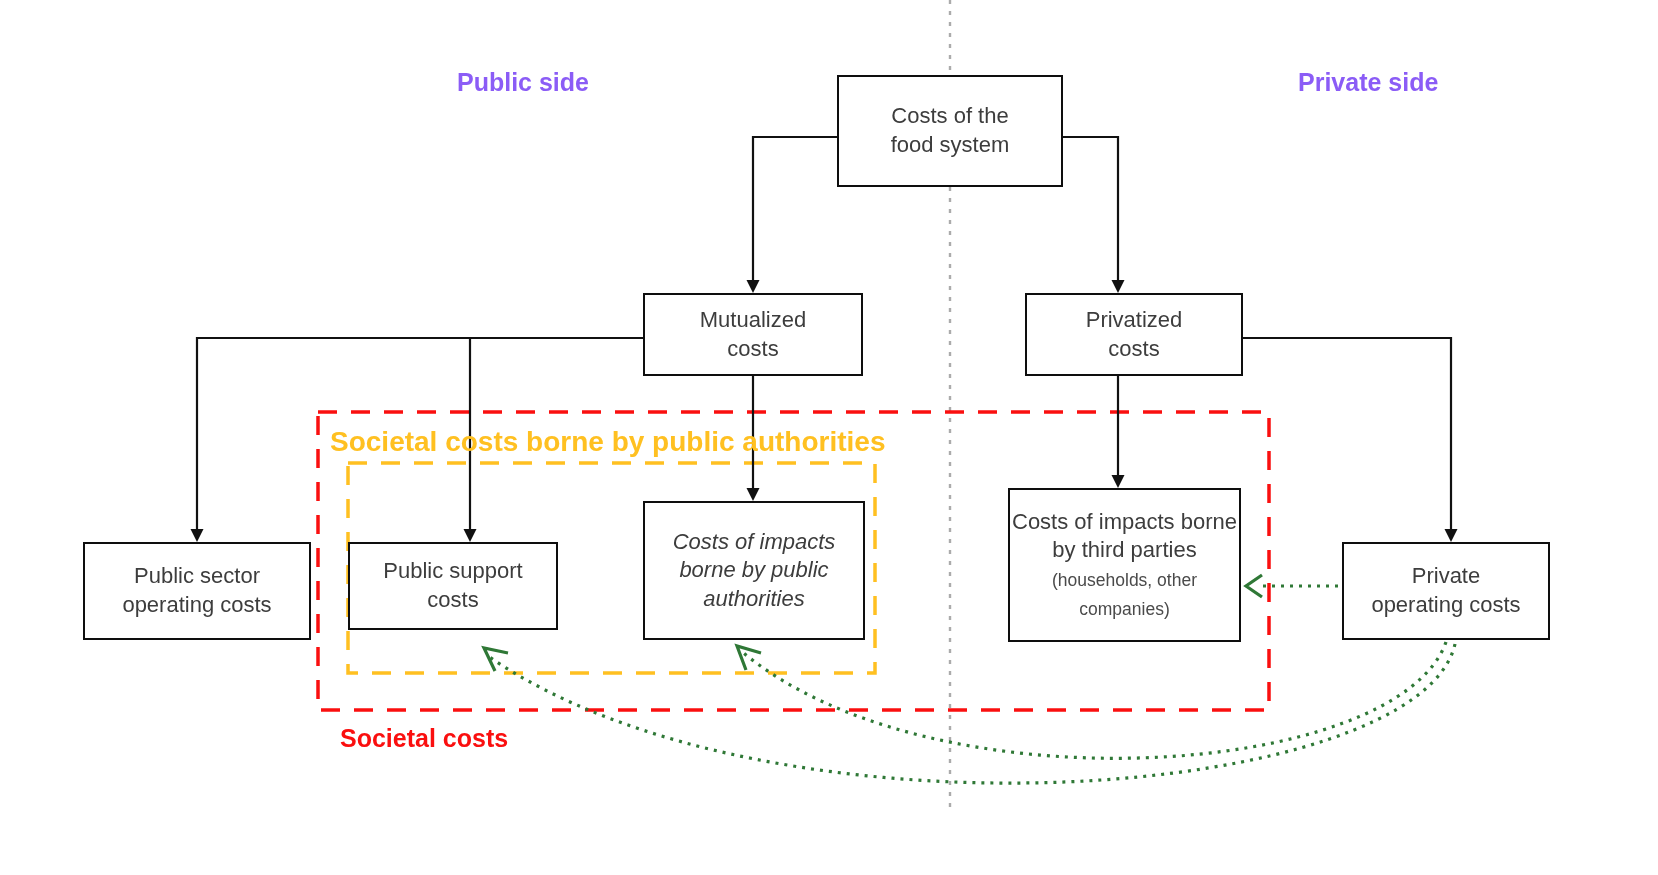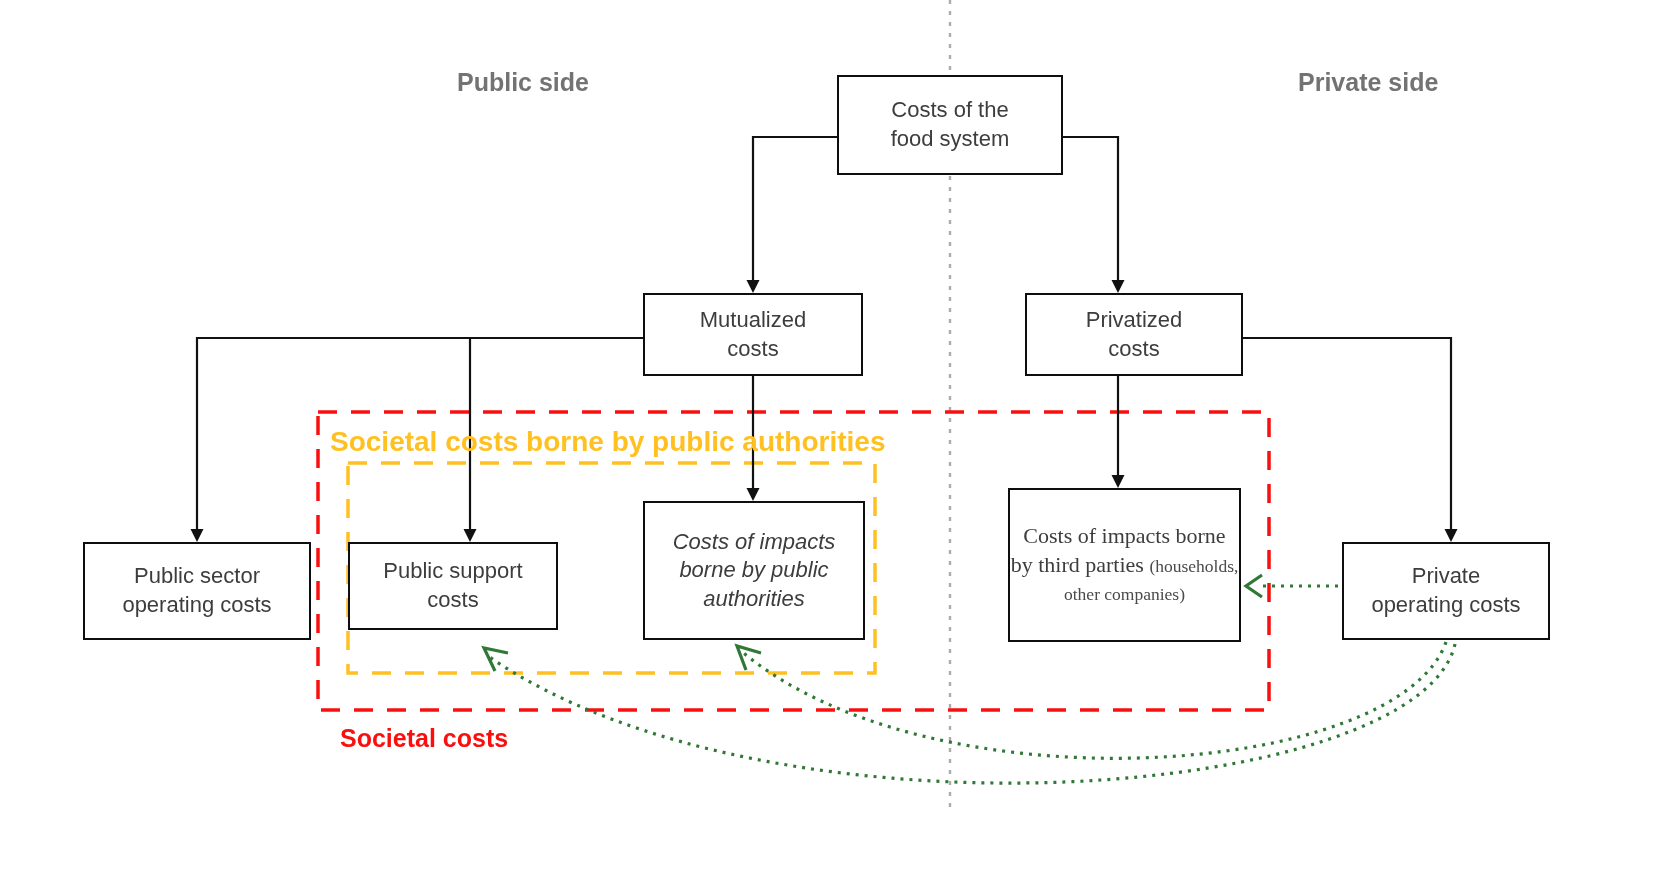--- a/index.html
+++ b/index.html
@@ -8,21 +8,21 @@
     font-family:"Liberation Sans",sans-serif;overflow:hidden;
   }
   svg.layer{position:absolute;left:0;top:0;width:1658px;height:875px;}
   .node{
     position:absolute;display:flex;align-items:center;justify-content:center;
     text-align:center;background:#ffffff;border:2.2px solid #0e0e0e;
     color:#3d3d3d;font-size:22px;line-height:1.3;box-sizing:border-box;
   }
   .node .lbl{white-space:pre-line;}
   .node .sub{font-size:17.5px;color:#4a4a4a;}
-  .side-label{position:absolute;font-weight:bold;font-size:25px;color:#737373;}
+  .side-label{position:absolute;font-weight:bold;font-size:25px;color:#8b5cf6;}
   .group-label-orange{position:absolute;font-weight:bold;font-size:28px;color:#FFC021;white-space:nowrap;}
   .group-label-red{position:absolute;font-weight:bold;font-size:25px;color:#FA0F0F;white-space:nowrap;}
   
   .divider{stroke:#ABABAB;stroke-width:2.4;stroke-dasharray:4 7;}
   .red-outline{stroke:#FA0F0F;stroke-width:3.5;stroke-dasharray:19 14;fill:none;}
   .orange-outline{stroke:#FFC021;stroke-width:3.5;stroke-dasharray:19 14;fill:none;}
   .conn{stroke:#111111;stroke-width:2.2;fill:none;}
   .head{fill:#111111;stroke:none;}
   .gdot{stroke:#2F7836;stroke-width:3.2;fill:none;stroke-dasharray:3 6;}
   .ghead{stroke:#2F7836;stroke-width:3.2;fill:none;}
@@ -70,21 +70,21 @@
       <polyline class="ghead" points="746,670 737,646 761,653"></polyline>
 
       <path class="gdot" d="M1455,644 C1420,800 770,852 488,656"></path>
       <polyline class="ghead" points="495,671 484,648 508,653"></polyline>
     </g>
   </svg>
 
   <div class="side-label" style="left:457px;top:68px;">Public side</div>
   <div class="side-label" style="left:1298px;top:68px;">Private side</div>
 
-  <div class="node" style="left:837px;top:75px;width:226px;height:100px;">
+  <div class="node" style="left:837px;top:75px;width:226px;height:112px;">
     <span class="lbl">Costs of the
 food system</span>
   </div>
 
   <div class="node" style="left:643px;top:293px;width:220px;height:83px;">
     <span class="lbl">Mutualized
 costs</span>
   </div>
 
   <div class="node" style="left:1009px;top:293px;width:218px;height:83px;margin-left:16px;">
@@ -101,21 +101,21 @@
     <span class="lbl">Public support
 costs</span>
   </div>
 
   <div class="node" style="left:643px;top:501px;width:222px;height:139px;font-style:italic;">
     <span class="lbl">Costs of impacts
 borne by public
 authorities</span>
   </div>
 
-  <div class="node" style="left:1008px;top:488px;width:233px;height:154px;padding:0 0;font-family:Liberation Serif, serif;">
+  <div class="node" style="left:1008px;top:488px;width:233px;height:154px;padding:0 0;">
     <span class="lbl"><span>Costs of impacts borne by third parties </span><span class="sub">(households, other companies)</span></span>
   </div>
 
   <div class="node" style="left:1342px;top:542px;width:208px;height:98px;">
     <span class="lbl">Private
 operating costs</span>
   </div>
 
   <div class="group-label-orange" style="left:330px;top:426px;">Societal costs borne by public authorities</div>
   <div class="group-label-red" style="left:340px;top:724px;">Societal costs</div>

